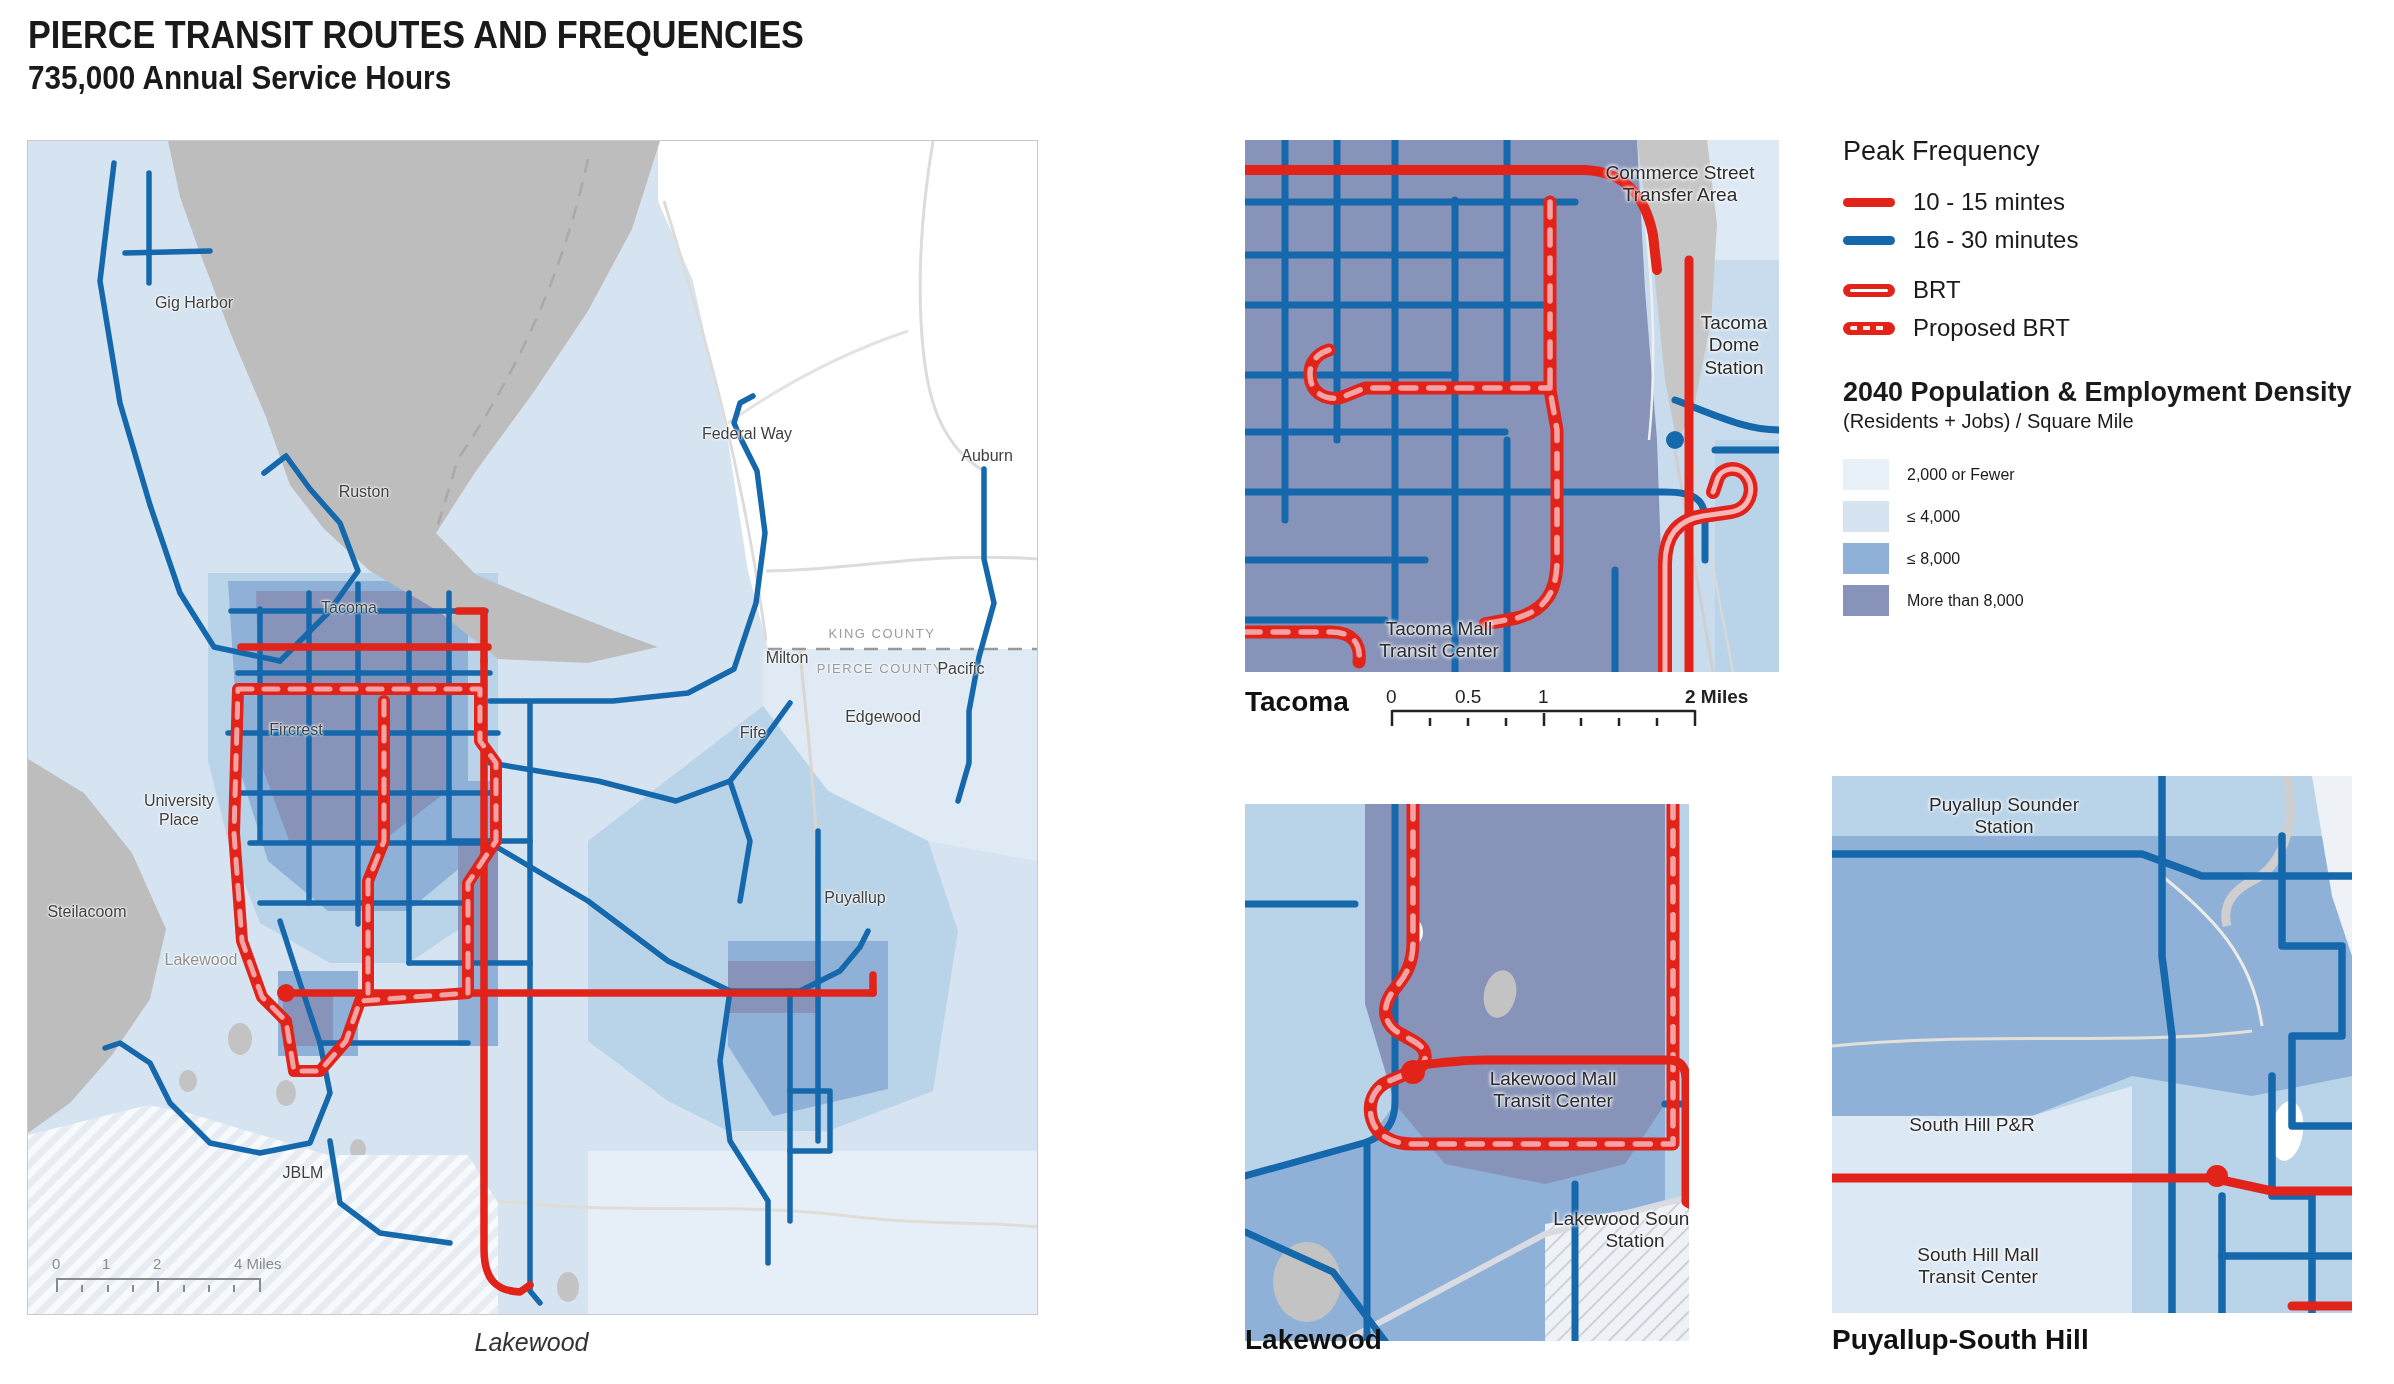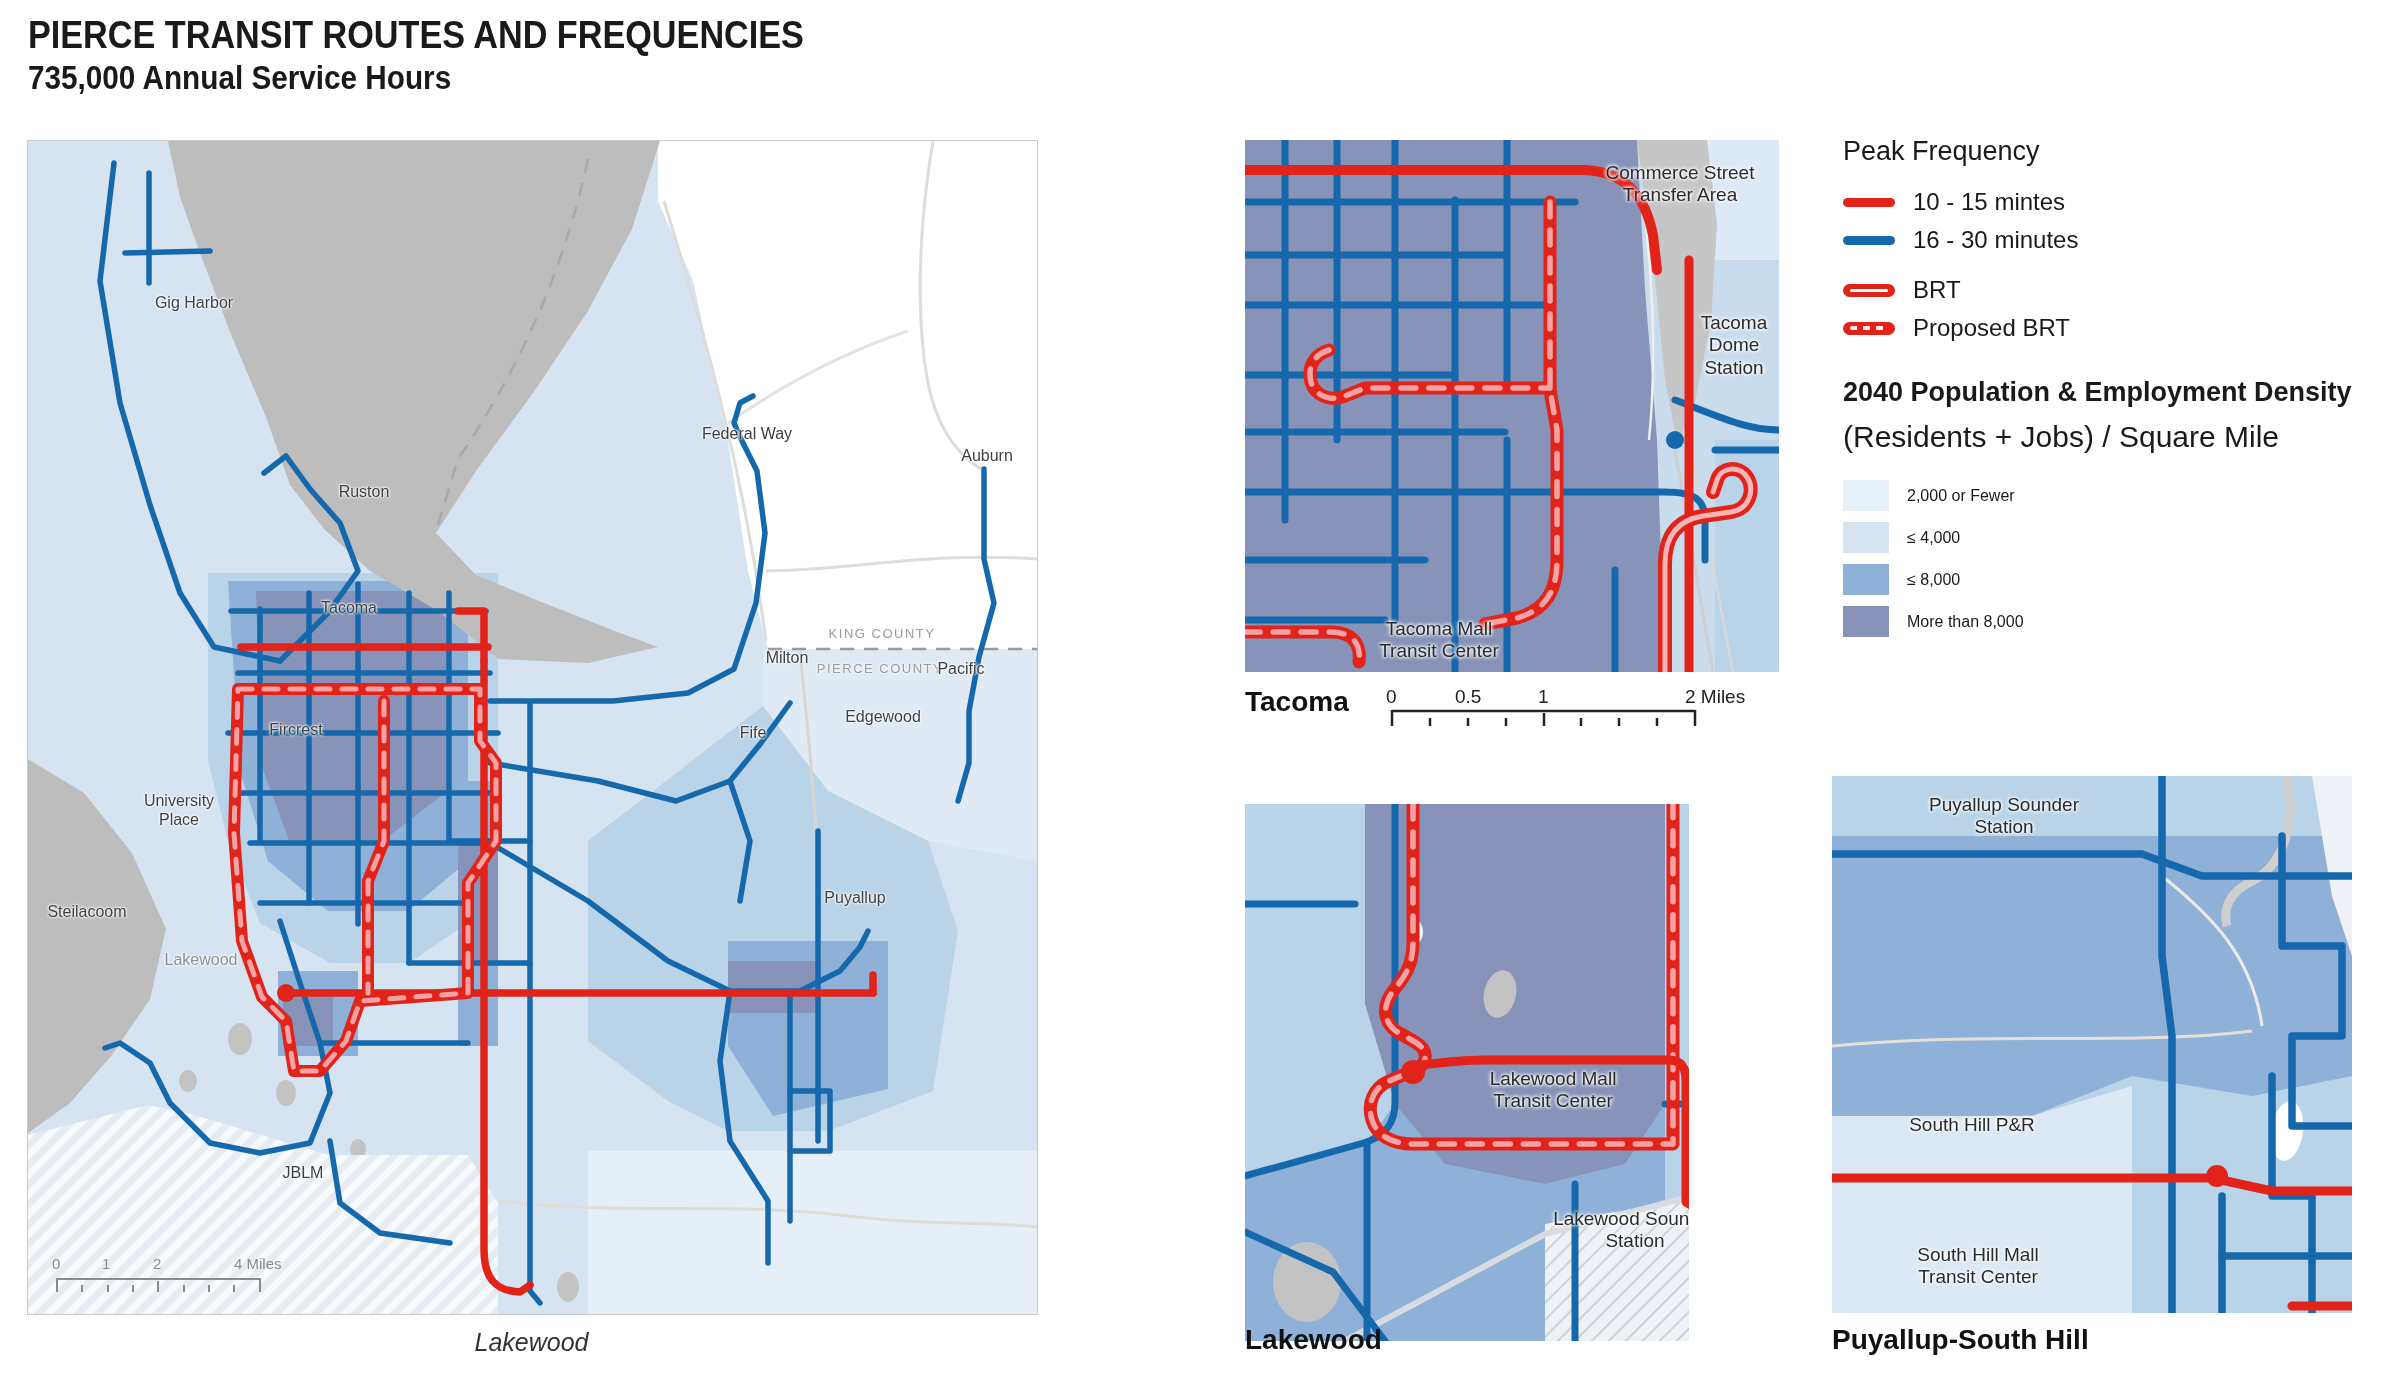--- a/index.html
+++ b/index.html
@@ -38,21 +38,21 @@
   .lrow{display:flex;align-items:center;height:38px;}
   .lrow .sym{width:52px;margin-right:18px;flex:0 0 52px;display:flex;align-items:center;justify-content:center;}
   .line-sym{width:52px;height:9px;border-radius:5px;}
   .brt-sym{width:52px;height:13px;border-radius:7px;display:flex;align-items:center;justify-content:center;}
   .brt-inner{width:38px;height:3px;border-radius:2px;background:#fff;}
   .brt-dash{width:38px;height:4px;border-radius:2px;
             background:repeating-linear-gradient(90deg,#ffe9e9 0 7px,rgba(0,0,0,0) 7px 13px);}
   .lrow .ltext{font-size:24px;color:#1a1a1a;}
   .lgap{height:12px;}
   .dtitle{font-size:27px;font-weight:700;margin-top:30px;line-height:1.15;}
-  .dsub{font-size:30px;margin-top:12px;margin-bottom:26px;}
+  .dsub{font-size:20px;margin-top:2px;margin-bottom:26px;}
   .drow{display:flex;align-items:center;margin-bottom:11px;}
   .swatch{width:46px;height:31px;margin-right:18px;flex:0 0 46px;}
 </style>
 </head>
 <body>
 
 <div class="page">
 
   <div class="title">
     <div class="l1">PIERCE TRANSIT ROUTES AND FREQUENCIES</div>
@@ -246,21 +246,21 @@
     </svg>
     <div class="slabel" style="left:335px;top:22px;width:200px;">Commerce Street Transfer Area</div>
     <div class="slabel" style="left:448px;top:172px;width:82px;">Tacoma Dome Station</div>
     <div class="slabel" style="left:114px;top:478px;width:160px;">Tacoma Mall Transit Center</div>
   </div>
   <div class="cap-bold" style="left:1245px;top:686px;">Tacoma</div>
   <div class="scalebar" style="left:1385px;top:686px;width:390px;height:46px;">
     <span style="left:1px;">0</span>
     <span style="left:70px;">0.5</span>
     <span style="left:153px;">1</span>
-    <span style="left:300px;">2 Miles</span>
+    <span style="left:300px;font-weight:bold;">2 Miles</span>
     <svg width="330" height="20">
       <g stroke="#222" stroke-width="2.5" fill="none">
         <path d="M7,2 V18"></path>
           <path d="M310,2 V18"></path>
           <path d="M7,3 H310"></path>
         <path d="M45,10 V18"></path>
           <path d="M83,10 V18"></path>
           <path d="M121,10 V18"></path>
           <path d="M159,5 V18"></path>
         <path d="M196,10 V18"></path>

